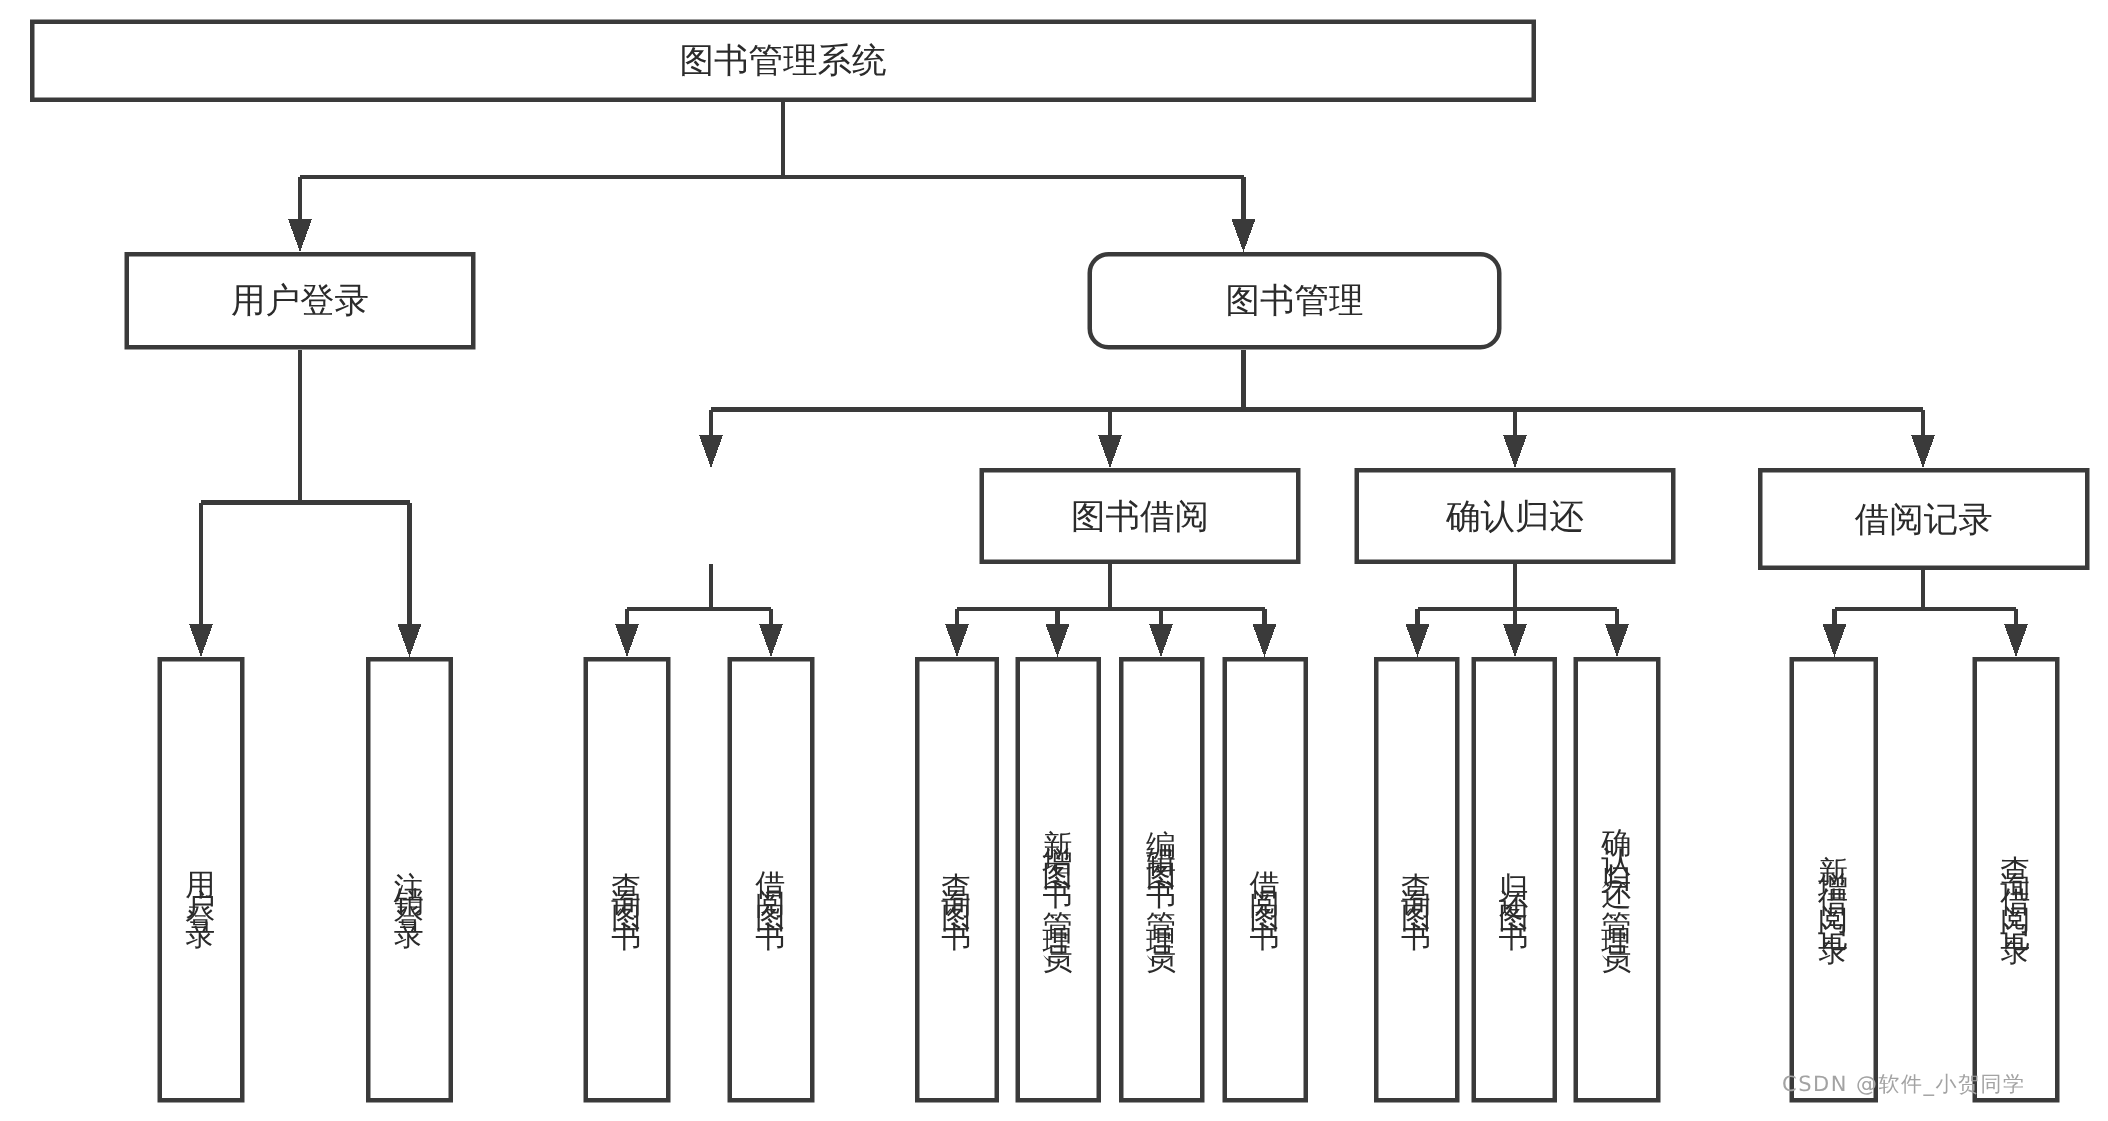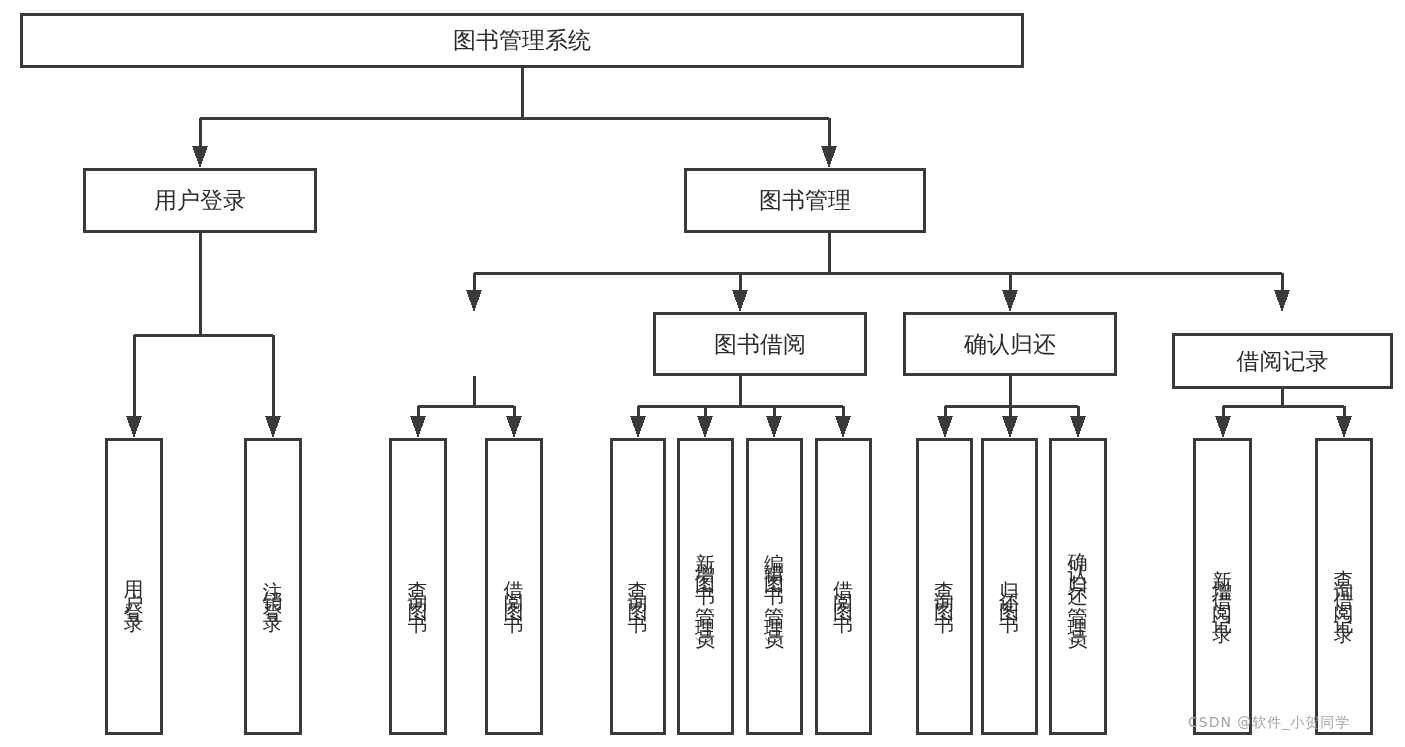--- a/index.html
+++ b/index.html
@@ -29,26 +29,26 @@
   }
   .vtext{
     writing-mode:vertical-rl;text-orientation:mixed;
     font-size:20px;letter-spacing:11px;line-height:1;color:var(--text);
     white-space:nowrap;
   }
   
   .n-root{left:20px;top:13px;width:1004px;height:55px;}
   
   .n-login{left:83px;top:168px;width:234px;height:65px;}
-  .n-bookmgmt{left:684px;top:168px;width:242px;height:65px;}
+  .n-bookmgmt{left:725px;top:168px;width:276px;height:65px;border-radius:14px;}
   
   .n-newbook{left:363px;top:312px;width:222px;height:64px;}
   .n-borrow{left:653px;top:312px;width:214px;height:64px;}
   .n-current{left:903px;top:312px;width:214px;height:64px;}
-  .n-records{left:1172px;top:312px;width:221px;height:56px;margin-top:21px;}
+  .n-records{left:1172px;top:312px;width:221px;height:68px;}
   
   .c-login1{left:105px;}
   .c-logout{left:244px;}
   .c-query1{left:389px;}
   .c-borrow1{left:485px;}
   .c-query2{left:610px;width:56px;}
   .c-addbook{left:677px;width:57px;}
   .c-editbook{left:746px;width:57px;}
   .c-borrow2{left:815px;width:57px;}
   .c-query3{left:916px;width:57px;}

